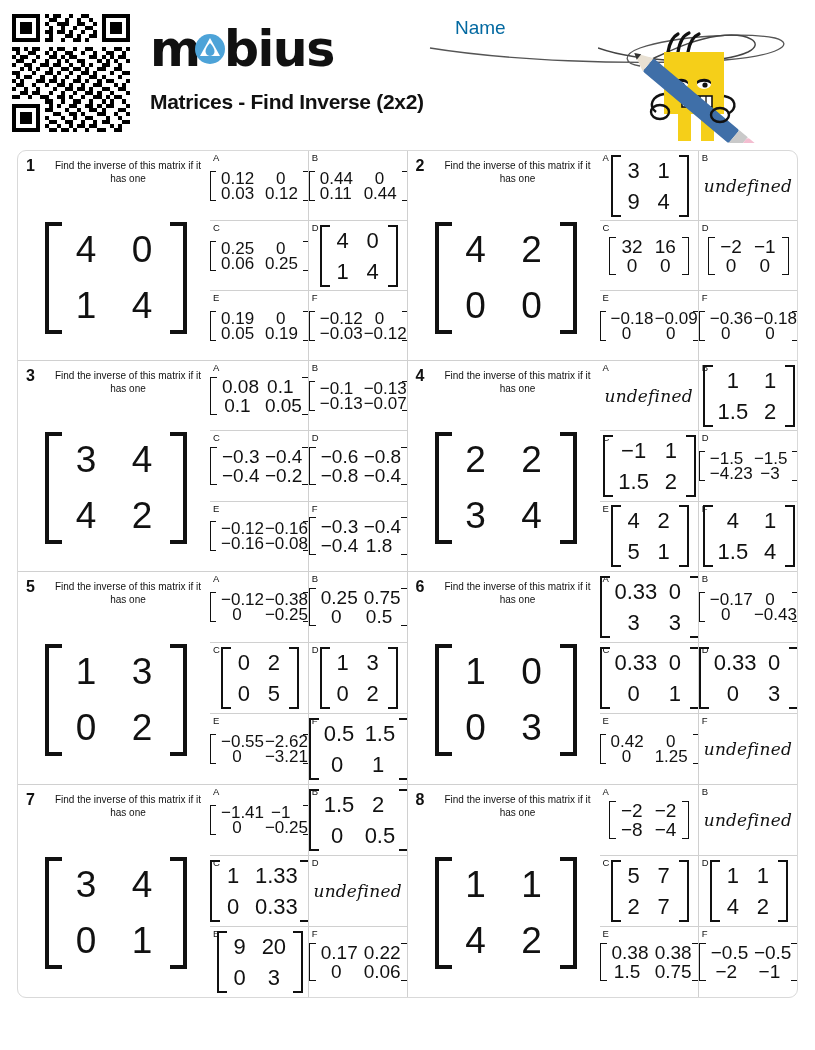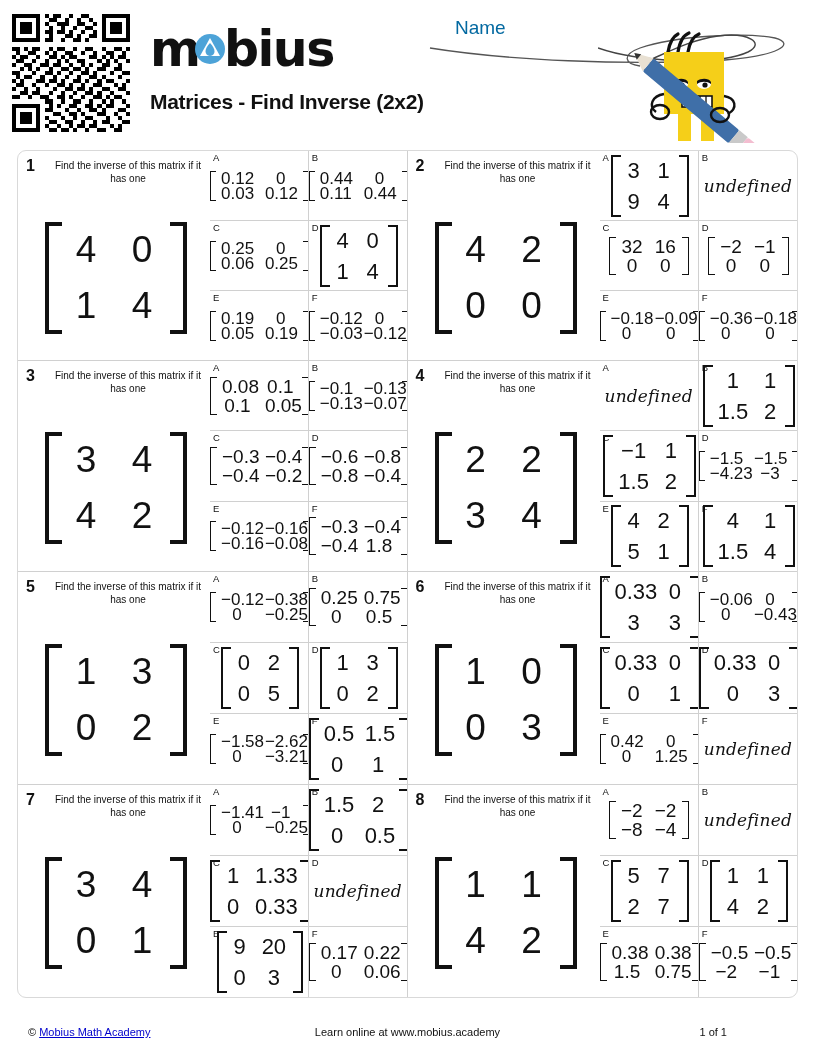--- a/index.html
+++ b/index.html
@@ -918,21 +918,21 @@
                   <span class="brk brk-r"></span>
                 </span>
             </div>
           </div>
           <div class="optrow">
             <div class="opt">
               <span class="optletter">E</span>
               <span class="mx mx-xs">
                   <span class="brk brk-l"></span>
                   <span class="mcells">
-                <div>−1.58</div>
+                <div>−0.55</div>
                 <div>−2.62</div>
                 <div>0</div>
                 <div>−3.21</div>
               </span>
                   <span class="brk brk-r"></span>
                 </span>
             </div>
             <div class="opt">
               <span class="optletter">F</span>
               <span class="mx mx-med">
@@ -980,21 +980,21 @@
                 <div>3</div>
               </span>
                   <span class="brk brk-r"></span>
                 </span>
             </div>
             <div class="opt">
               <span class="optletter">B</span>
               <span class="mx mx-xs">
                   <span class="brk brk-l"></span>
                   <span class="mcells">
-                <div>−0.06</div>
+                <div>−0.17</div>
                 <div>0</div>
                 <div>0</div>
                 <div>−0.43</div>
               </span>
                   <span class="brk brk-r"></span>
                 </span>
             </div>
           </div>
           <div class="optrow">
             <div class="opt">
@@ -1236,22 +1236,14 @@
                   <span class="brk brk-r"></span>
                 </span>
             </div>
           </div>
         </div>
       </div>
     </div>
 
   </div>
 
-  <div class="footer">
-    <div class="f-left">
-      <span>©</span>
-      <a href="#">Mobius Math Academy</a>
-    </div>
-    <div class="f-mid">Learn online at www.mobius.academy</div>
-    <div class="f-right">1 of 1</div>
-  </div>
 
 </div>
 
 </body></html>

